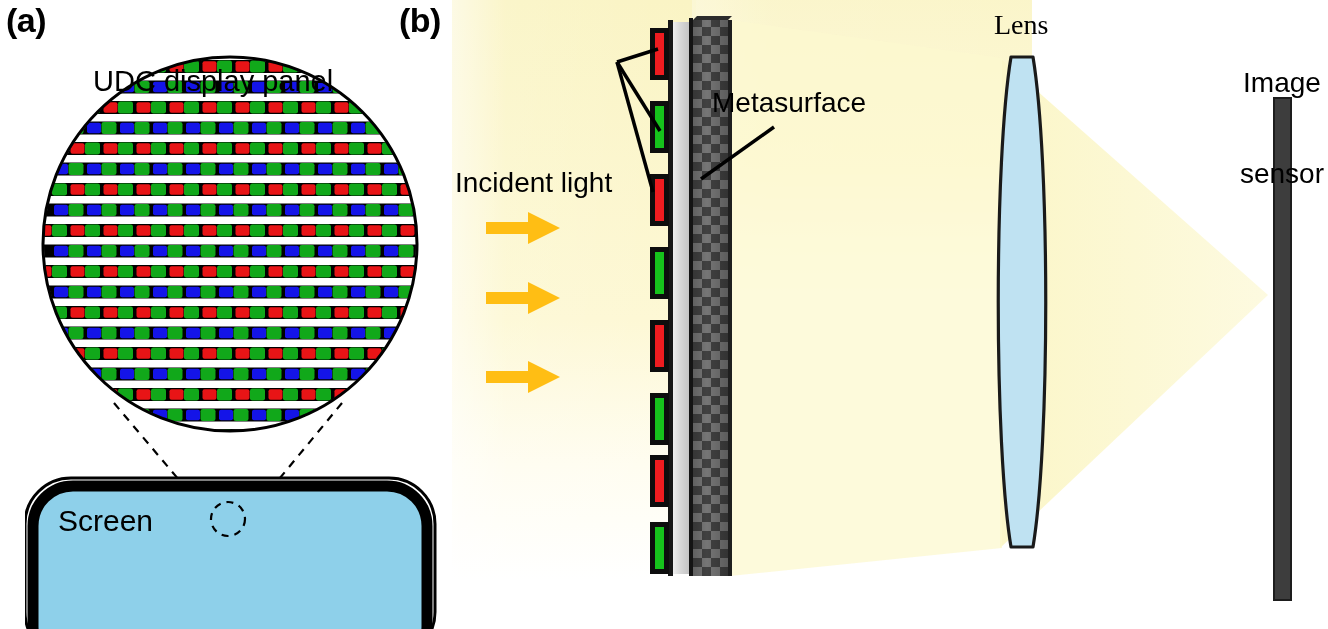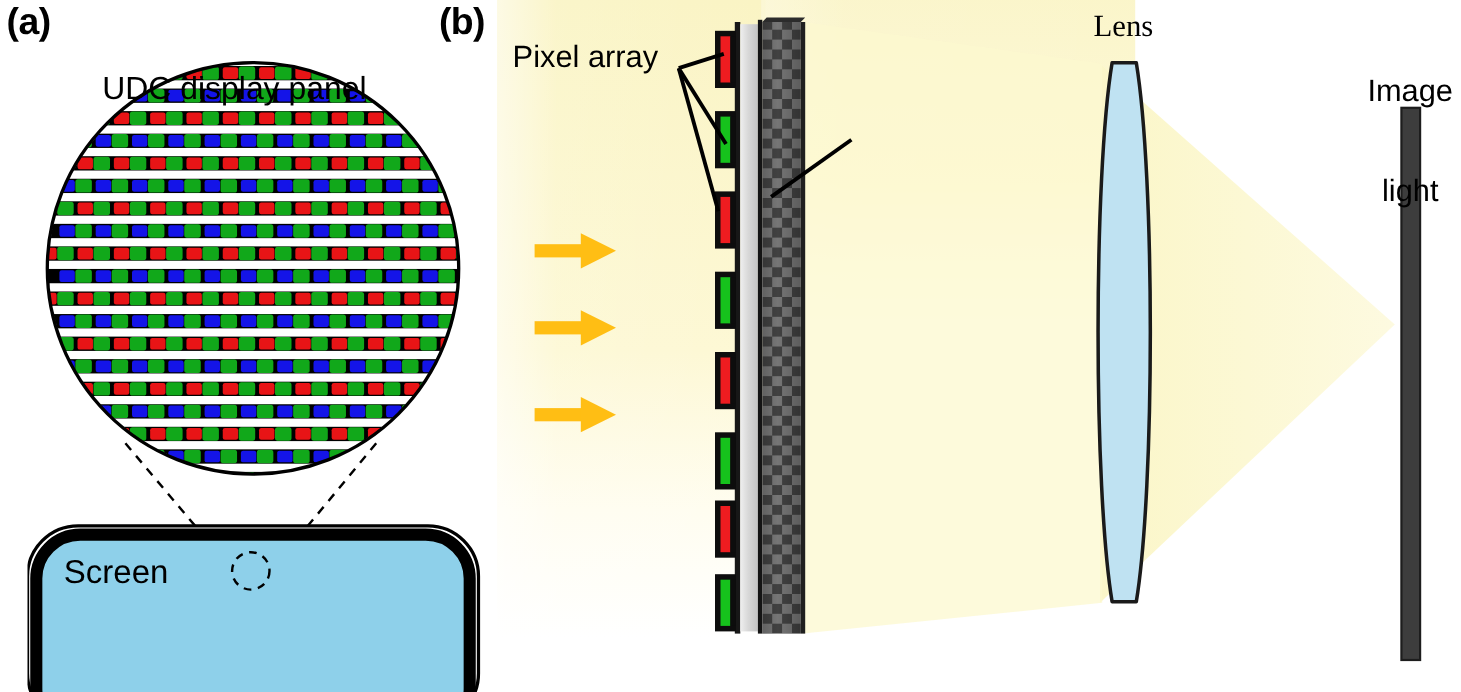--- a/index.html
+++ b/index.html
@@ -708,24 +708,25 @@
     <circle cx="228" cy="519" r="17" fill="none" stroke="#000000" stroke-width="2.2" stroke-dasharray="7 6"></circle>
   </svg>
 
   <div class="lbl panel-tag" id="tag-a">(a)</div>
   <div class="lbl panel-tag" id="tag-b">(b)</div>
 
   <div class="lbl cap" id="udc-title">UDC display panel</div>
 
   <div class="lbl" id="screen-label">Screen</div>
 
-  <div class="lbl cap-small" id="pixel-array-label">Pixel array</div>
-
-
+
+  <div class="lbl cap-small" id="incident-label">Incident light</div>
+
+  <div class="lbl cap-small" id="metasurface-label">Metasurface</div>
 
   <div class="lbl cap-small" id="lens-label">Lens</div>
 
   <div class="lbl cap-small" id="sensor-label">
     <div>Image</div>
-    <div>light</div>
+    <div>sensor</div>
   </div>
 
 </div>
 
 </body></html>

